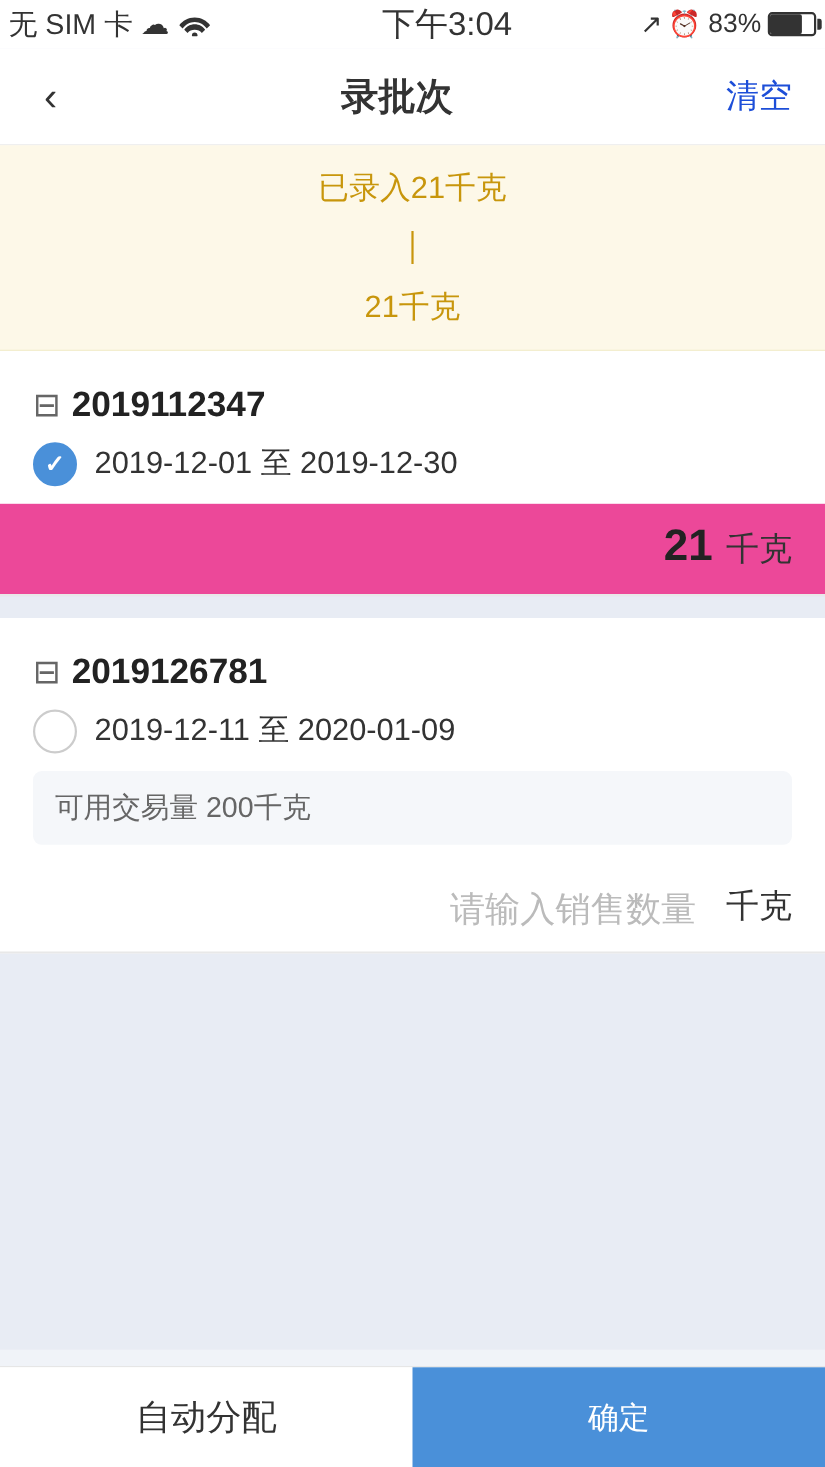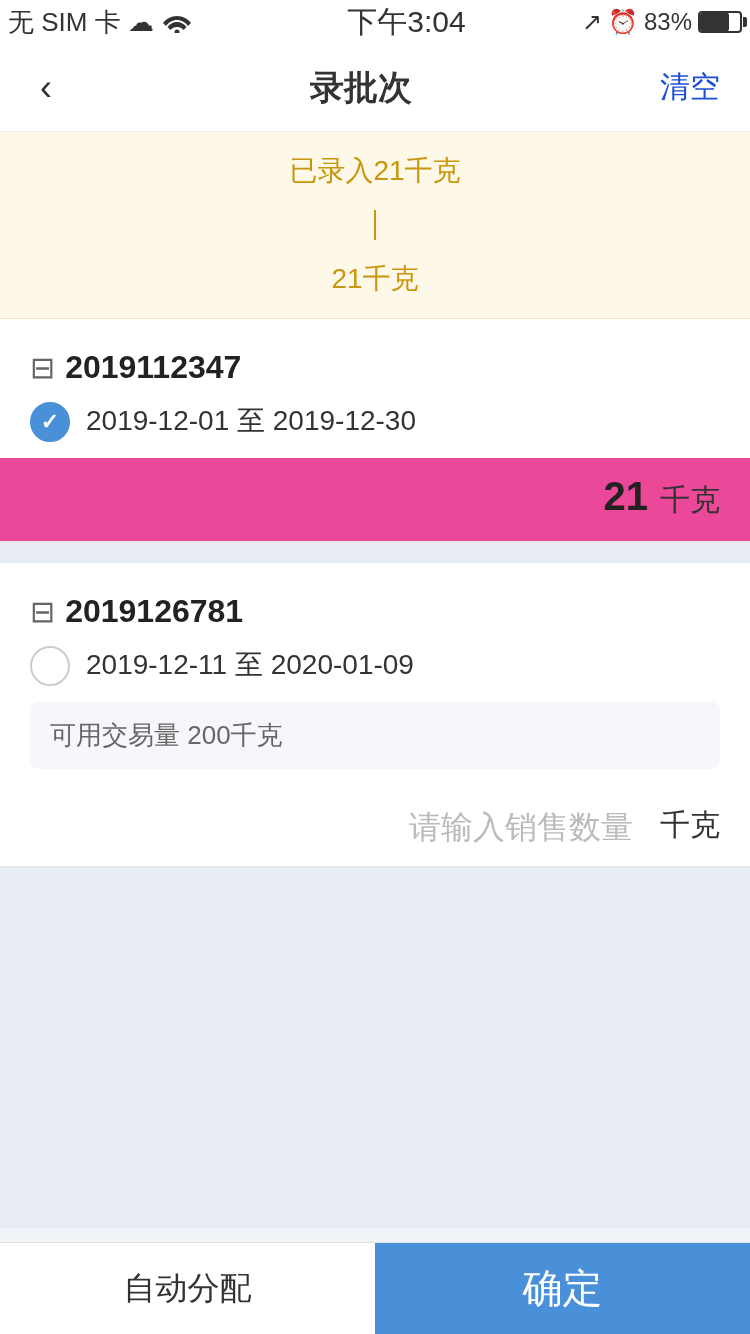--- a/index.html
+++ b/index.html
@@ -262,21 +262,21 @@
       background: #fff;
       cursor: pointer;
       border: none;
       outline: none;
     }
     .btn-confirm {
       flex: 1;
       display: flex;
       align-items: center;
       justify-content: center;
-      font-size: 40px;
+      font-size: 28px;
       color: #fff;
       background: #4a90d9;
       cursor: pointer;
       border: none;
       outline: none;
     }
   </style>
 </head>
 <body>
 

